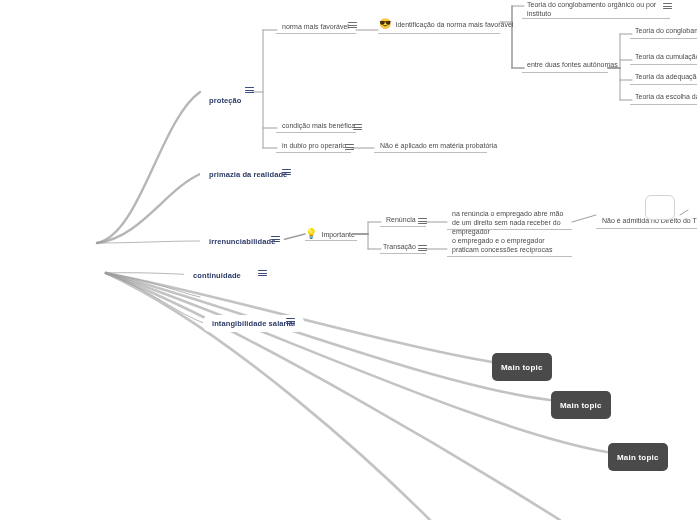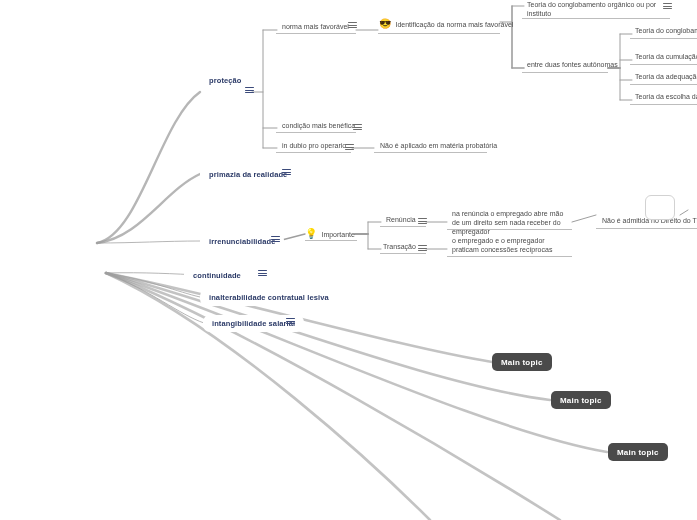--- a/index.html
+++ b/index.html
@@ -58,21 +58,21 @@
   .plain .txt { display: block; }
   .plain.two { white-space: normal; }
   
   .maintopic {
     background: #4a4a4a;
     color: #ffffff;
     border-radius: 5px;
     font-size: 8px;
     font-weight: bold;
     padding: 5px 9px;
-    height: 18px;
+    height: 28px;
     box-sizing: border-box;
     display: flex;
     align-items: center;
     letter-spacing: .2px;
   }
   
   .emptybox {
     border: 1px solid #d2d2d2;
     border-radius: 6px;
     background: #ffffff;
@@ -189,21 +189,21 @@
   <div class="rule" style="left:276px; top:132px; width:80px;"></div>
   <div class="rule" style="left:276px; top:152px; width:75px;"></div>
   <div class="rule" style="left:374px; top:152px; width:113px;"></div>
   <div class="rule" style="left:305px; top:240px; width:52px;"></div>
   <div class="rule" style="left:380px; top:226px; width:46px;"></div>
   <div class="rule" style="left:380px; top:253px; width:46px;"></div>
   <div class="rule" style="left:447px; top:229px; width:125px;"></div>
   <div class="rule" style="left:447px; top:256px; width:125px;"></div>
   <div class="rule" style="left:596px; top:228px; width:101px;"></div>
 
-  <div class="node pill" style="left:200px; top:72px;">
+  <div class="node pill" style="left:200px; top:92px;">
     <span>proteção</span>
   </div>
   <span class="noteicon" style="position:absolute; left:240px; top:87px;">
       <i></i>
       <i></i>
       <i></i>
     </span>
 
   <div class="node pill" style="left:200px; top:166px;">
     <span>primazia da realidade</span>
@@ -225,23 +225,20 @@
 
   <div class="node pill" style="left:184px; top:267px;">
     <span>continuidade</span>
   </div>
   <span class="noteicon" style="position:absolute; left:253px; top:270px;">
       <i></i>
       <i></i>
       <i></i>
     </span>
 
-  <div class="node pill wide" style="left:200px; top:289px;">
-    <span>inalterabilidade contratual lesiva</span>
-  </div>
 
   <div class="node pill" style="left:203px; top:315px;">
     <span>intangibilidade salarial</span>
   </div>
   <span class="noteicon" style="position:absolute; left:281px; top:318px;">
       <i></i>
       <i></i>
       <i></i>
     </span>
 

